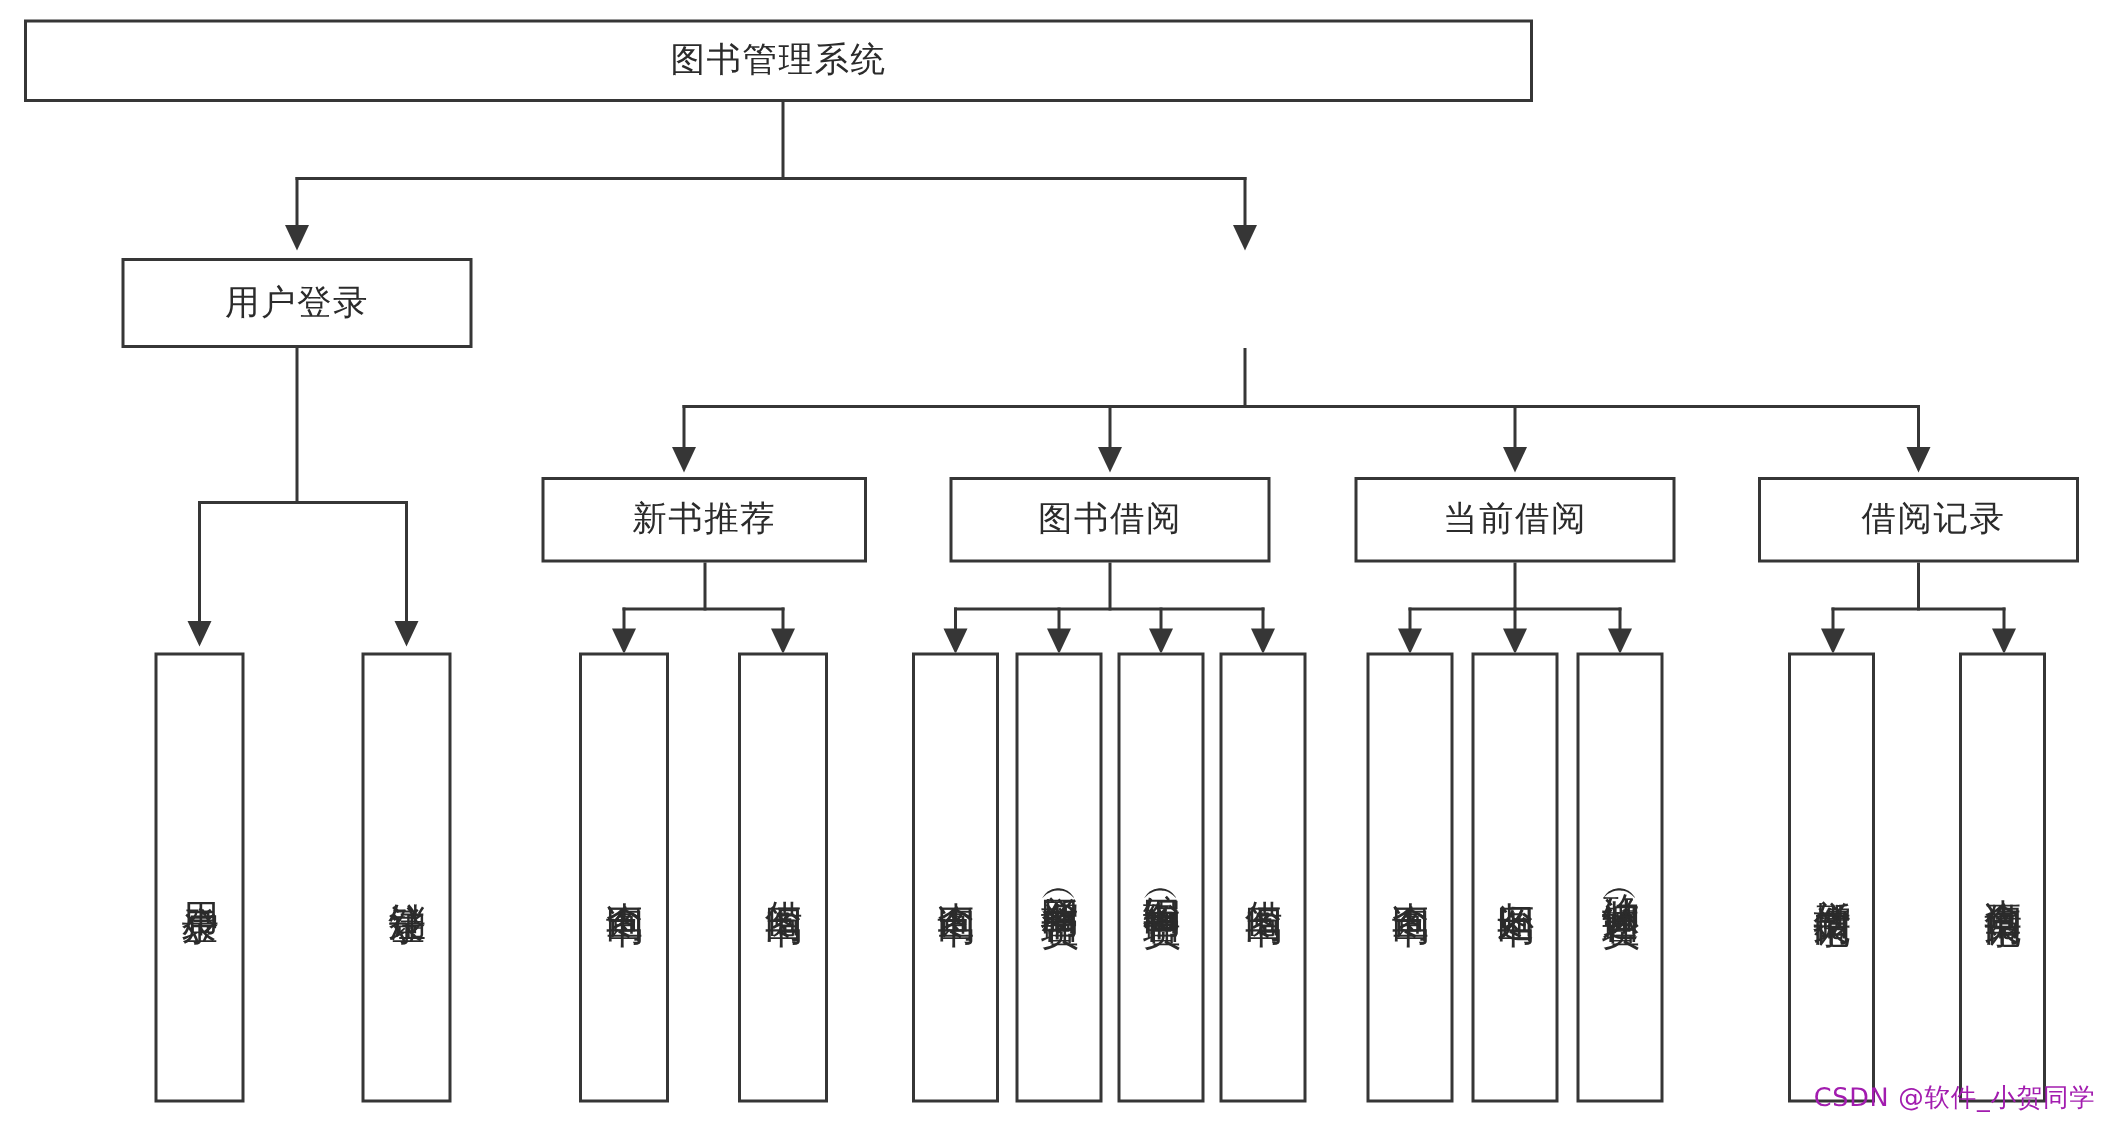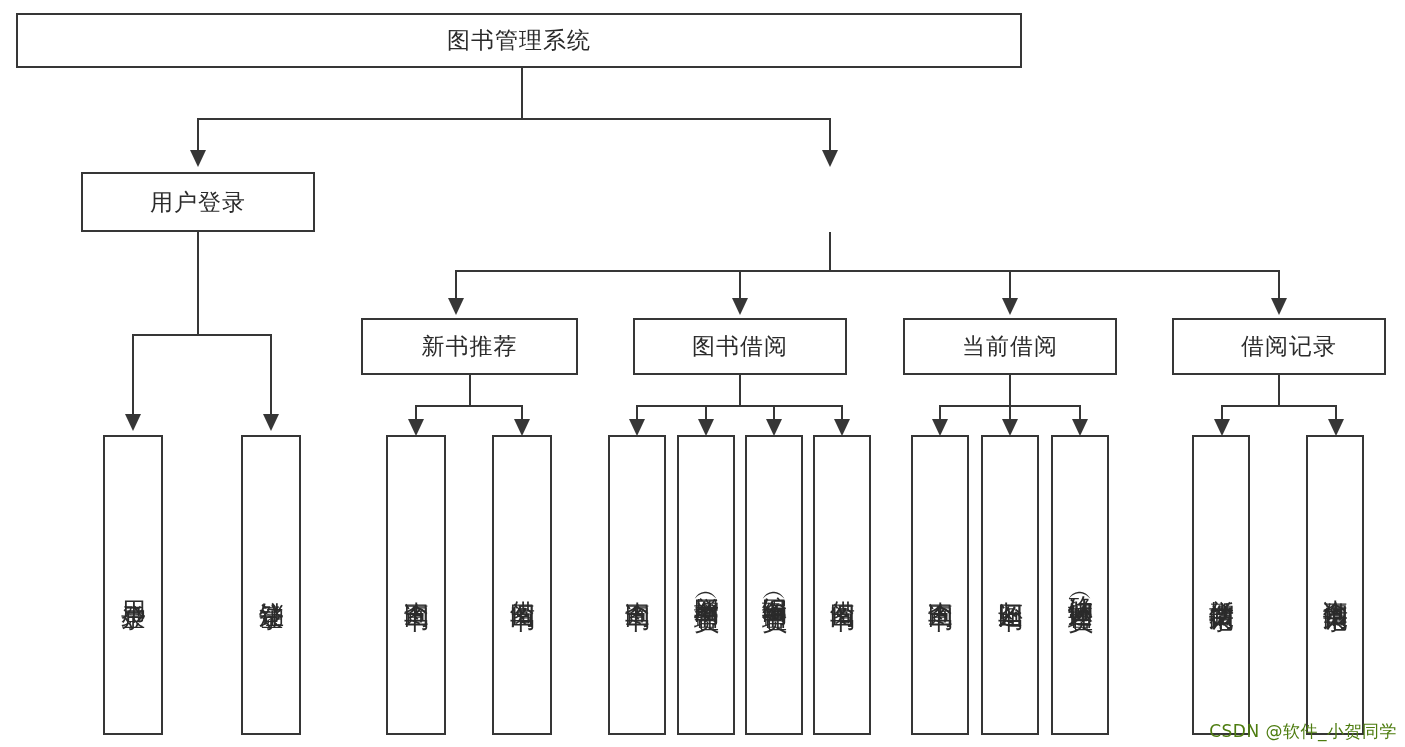--- a/index.html
+++ b/index.html
@@ -60,21 +60,21 @@
     height: 0;
     border-left: 8px solid transparent;
     border-right: 8px solid transparent;
     border-top: 17px solid #363636;
   }
   .watermark {
     position: absolute;
     right: 8px;
     bottom: 4px;
     font-size: 17px;
-    color: #4d7c0f;
+    color: #a21caf;
     letter-spacing: 0.5px;
     white-space: nowrap;
     font-family: "DejaVu Sans", "Liberation Sans", sans-serif;
   }
 </style>
 </head>
 <body>
 
 <div id="canvas">
 

